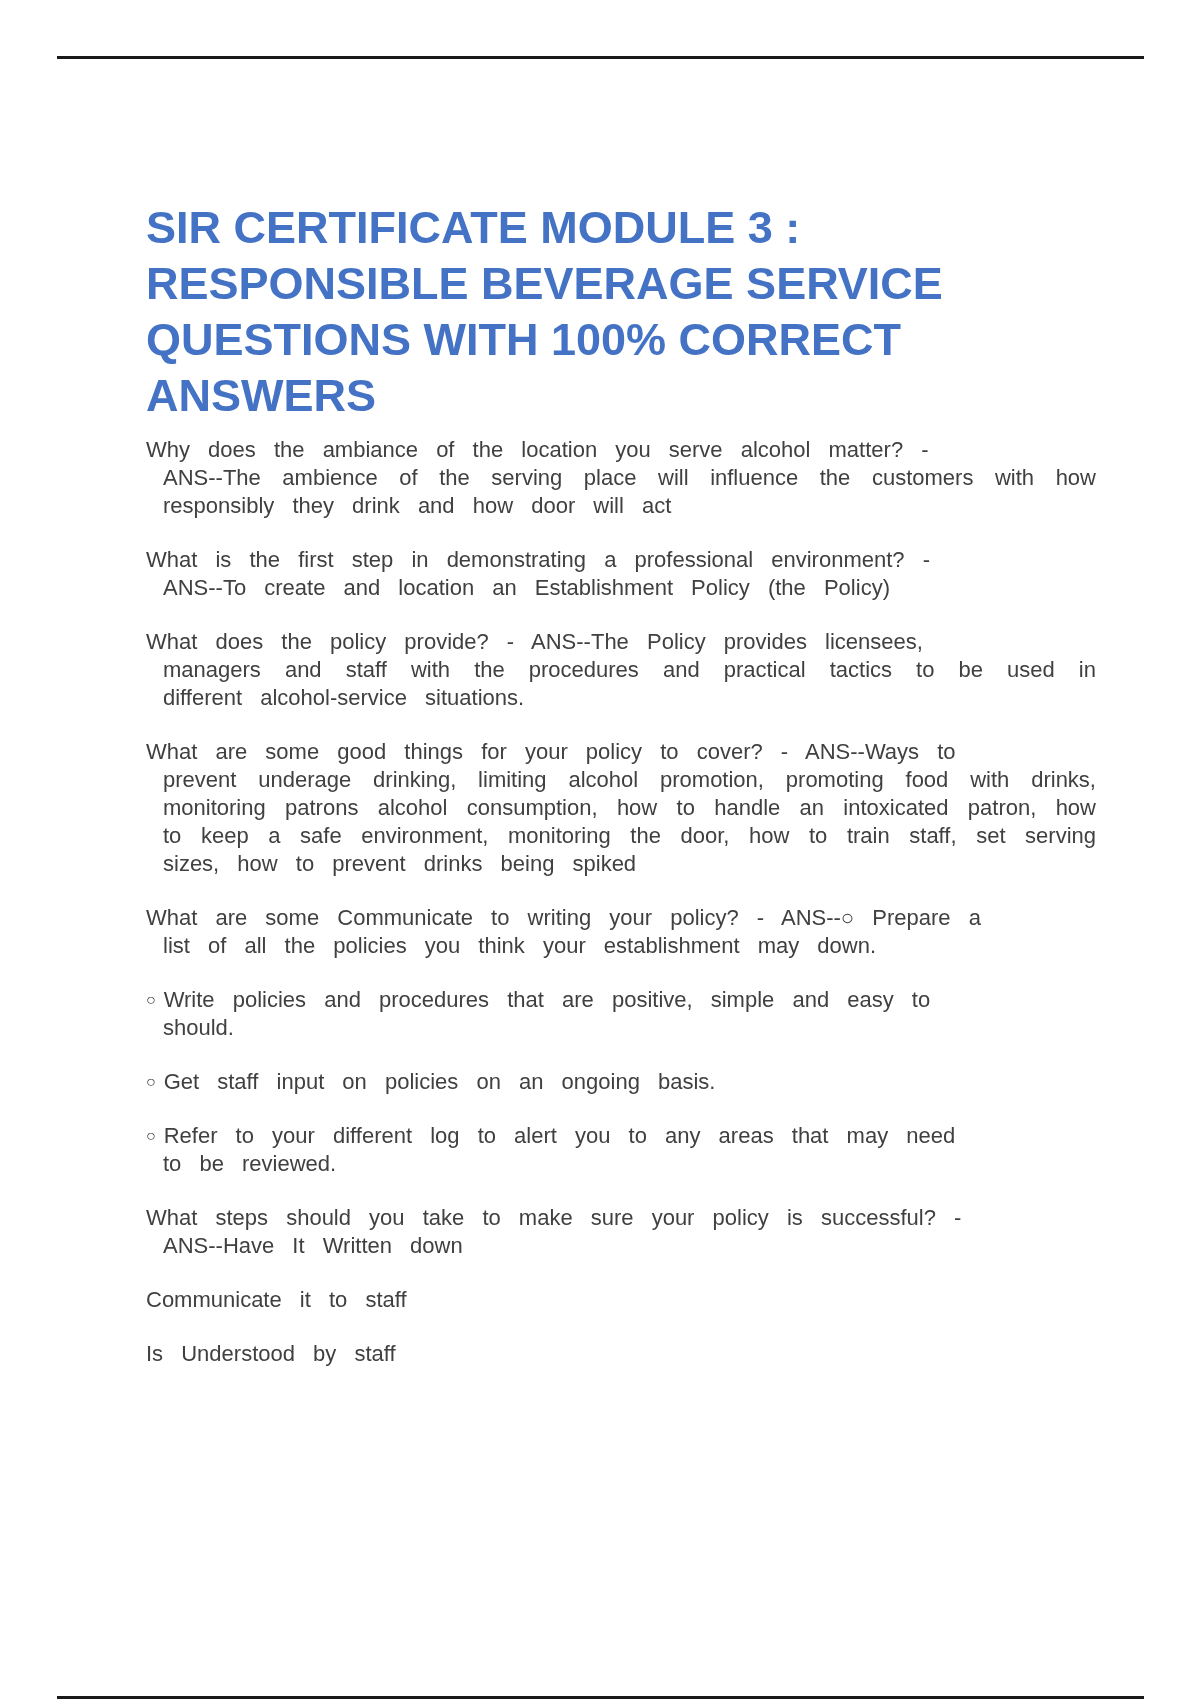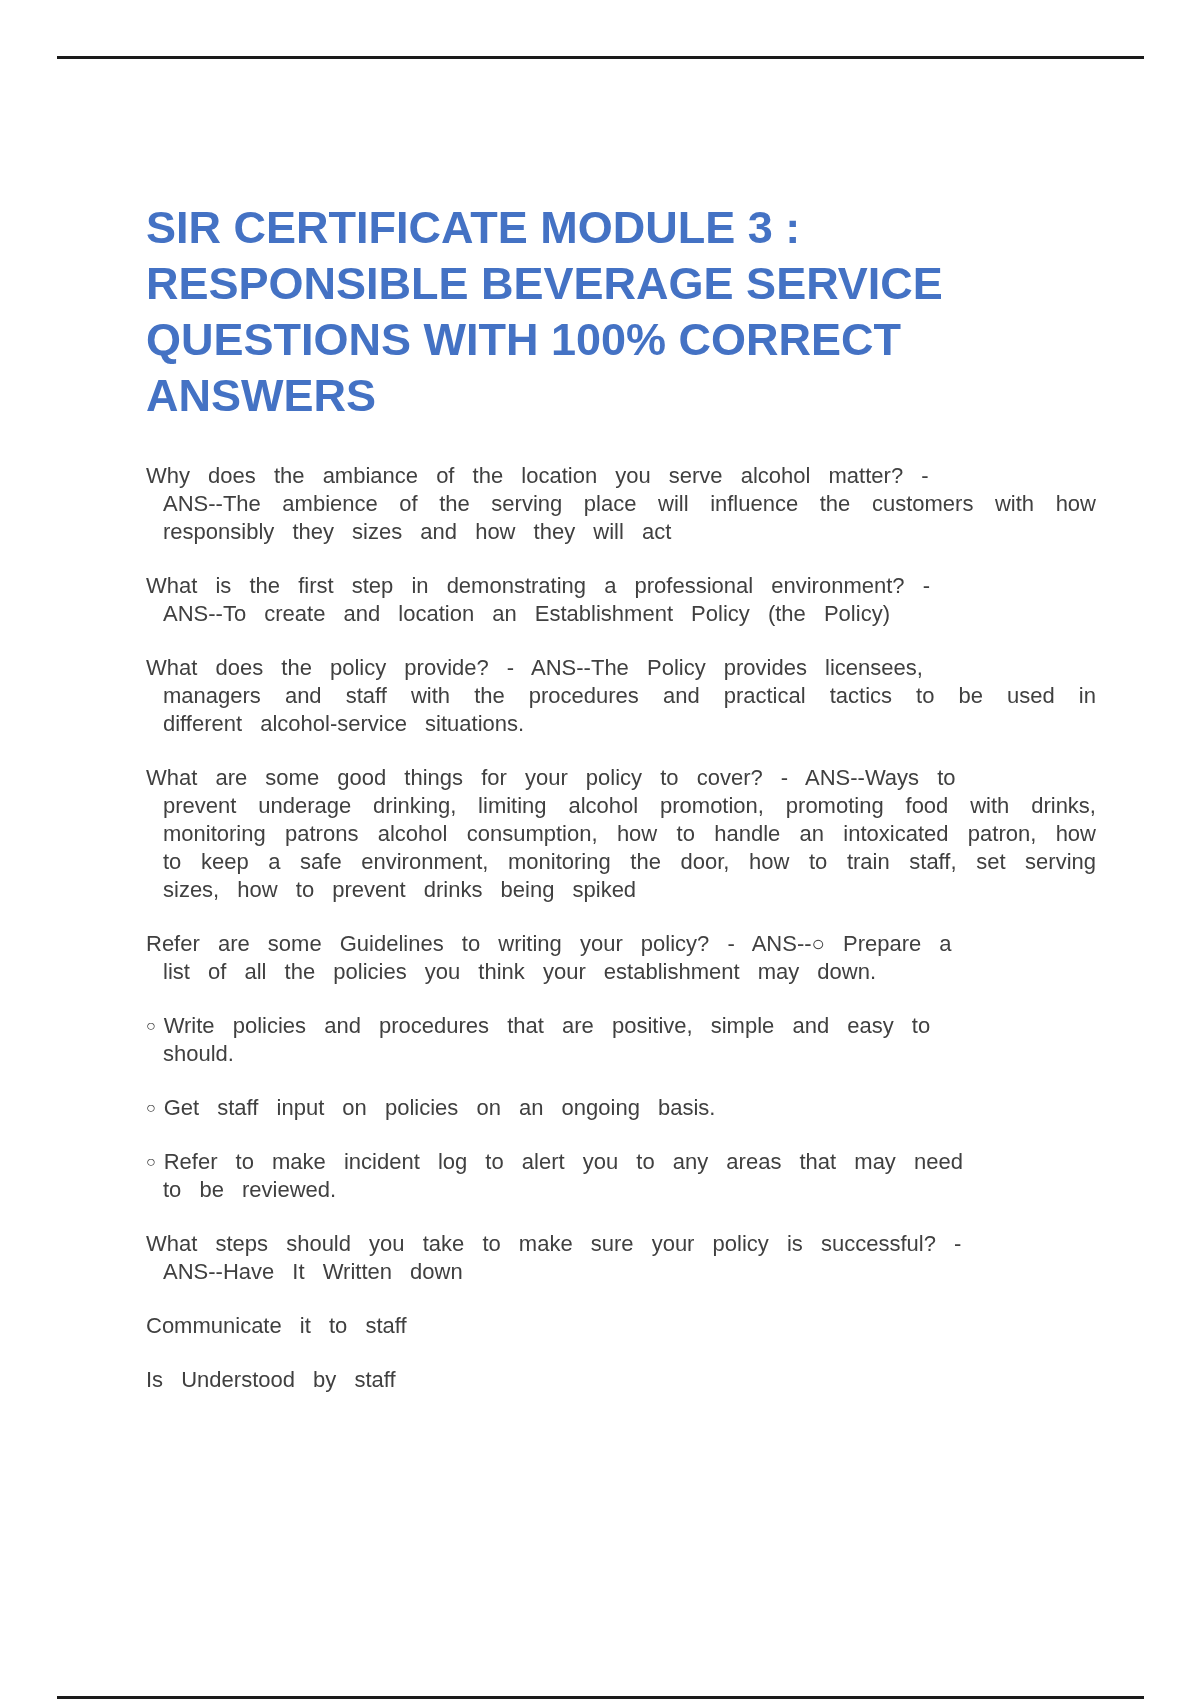--- a/index.html
+++ b/index.html
@@ -27,21 +27,21 @@
       position: absolute;
       left: 146px;
       top: 200px;
       width: 950px;
     }
     .title {
       color: #4472c4;
       font-weight: bold;
       font-size: 45px;
       line-height: 56px;
-      margin: 0 0 38px 0;
+      margin: 0 0 12px 0;
       letter-spacing: 0px;
     }
     .para {
       color: #404040;
       font-size: 22px;
       line-height: 28px;
       word-spacing: 12px;
       margin: 0 0 26px 0;
       text-align: justify;
       text-align-last: left;
@@ -63,54 +63,54 @@
 </head>
 <body>
 
 <div class="rule top"></div>
 
 <div class="content">
   <h1 class="title">SIR CERTIFICATE MODULE 3 : RESPONSIBLE BEVERAGE SERVICE QUESTIONS WITH 100% CORRECT ANSWERS</h1>
 
   <p class="para">
     <span class="first">Why does the ambiance of the location you serve alcohol matter? -</span>
-    <span class="indent">ANS--The ambience of the serving place will influence the customers with how responsibly they sizes and how they will act</span>
+    <span class="indent">ANS--The ambience of the serving place will influence the customers with how responsibly they drink and how door will act</span>
   </p>
 
   <p class="para">
     <span class="first">What is the first step in demonstrating a professional environment? -</span>
     <span class="indent">ANS--To create and location an Establishment Policy (the Policy)</span>
   </p>
 
   <p class="para">
     <span class="first">What does the policy provide? - ANS--The Policy provides licensees,</span>
     <span class="indent">managers and staff with the procedures and practical tactics to be used in different alcohol-service situations.</span>
   </p>
 
   <p class="para">
     <span class="first">What are some good things for your policy to cover? - ANS--Ways to</span>
     <span class="indent">prevent underage drinking, limiting alcohol promotion, promoting food with drinks, monitoring patrons alcohol consumption, how to handle an intoxicated patron, how to keep a safe environment, monitoring the door, how to train staff, set serving sizes, how to prevent drinks being spiked</span>
   </p>
 
   <p class="para">
-    <span class="first">Refer are some Guidelines to writing your policy? - ANS--○ Prepare a</span>
+    <span class="first">What are some Communicate to writing your policy? - ANS--○ Prepare a</span>
     <span class="indent">list of all the policies you think your establishment may down.</span>
   </p>
 
   <p class="para">
     <span class="first"><span class="bullet-glyph">○</span><span>Write policies and procedures that are positive, simple and easy to</span></span>
     <span class="indent">should.</span>
   </p>
 
   <p class="para">
     <span class="first"><span class="bullet-glyph">○</span><span>Get staff input on policies on an ongoing basis.</span></span>
   </p>
 
   <p class="para">
-    <span class="first"><span class="bullet-glyph">○</span><span>Refer to make incident log to alert you to any areas that may need</span></span>
+    <span class="first"><span class="bullet-glyph">○</span><span>Refer to your different log to alert you to any areas that may need</span></span>
     <span class="indent">to be reviewed.</span>
   </p>
 
   <p class="para">
     <span class="first">What steps should you take to make sure your policy is successful? -</span>
     <span class="indent">ANS--Have It Written down</span>
   </p>
 
   <p class="para">
     <span class="first">Communicate it to staff</span>

